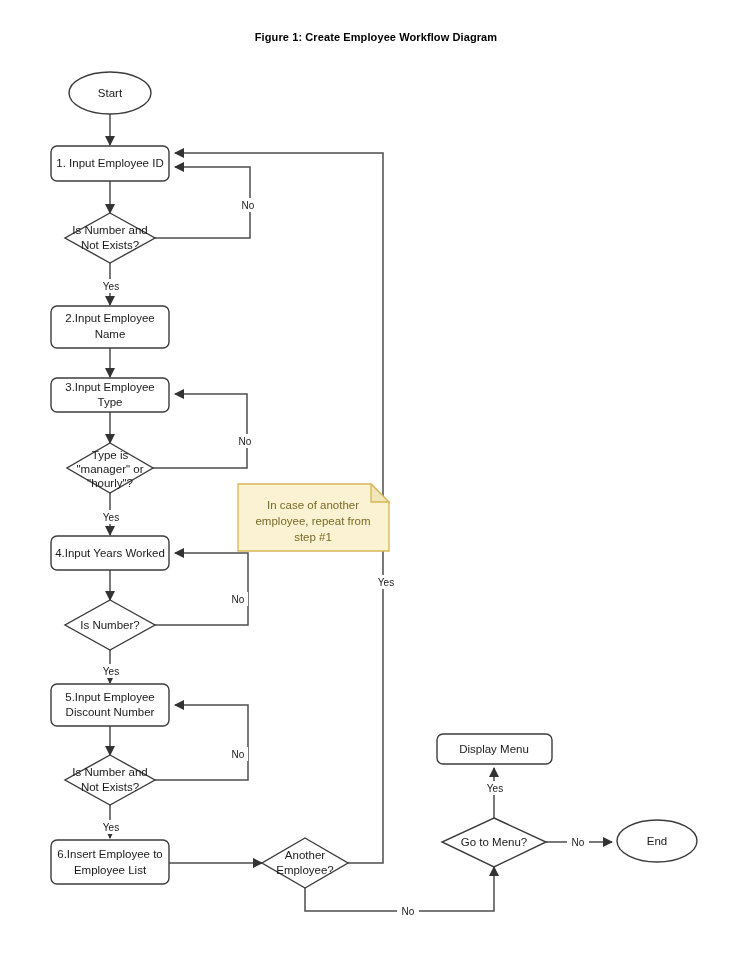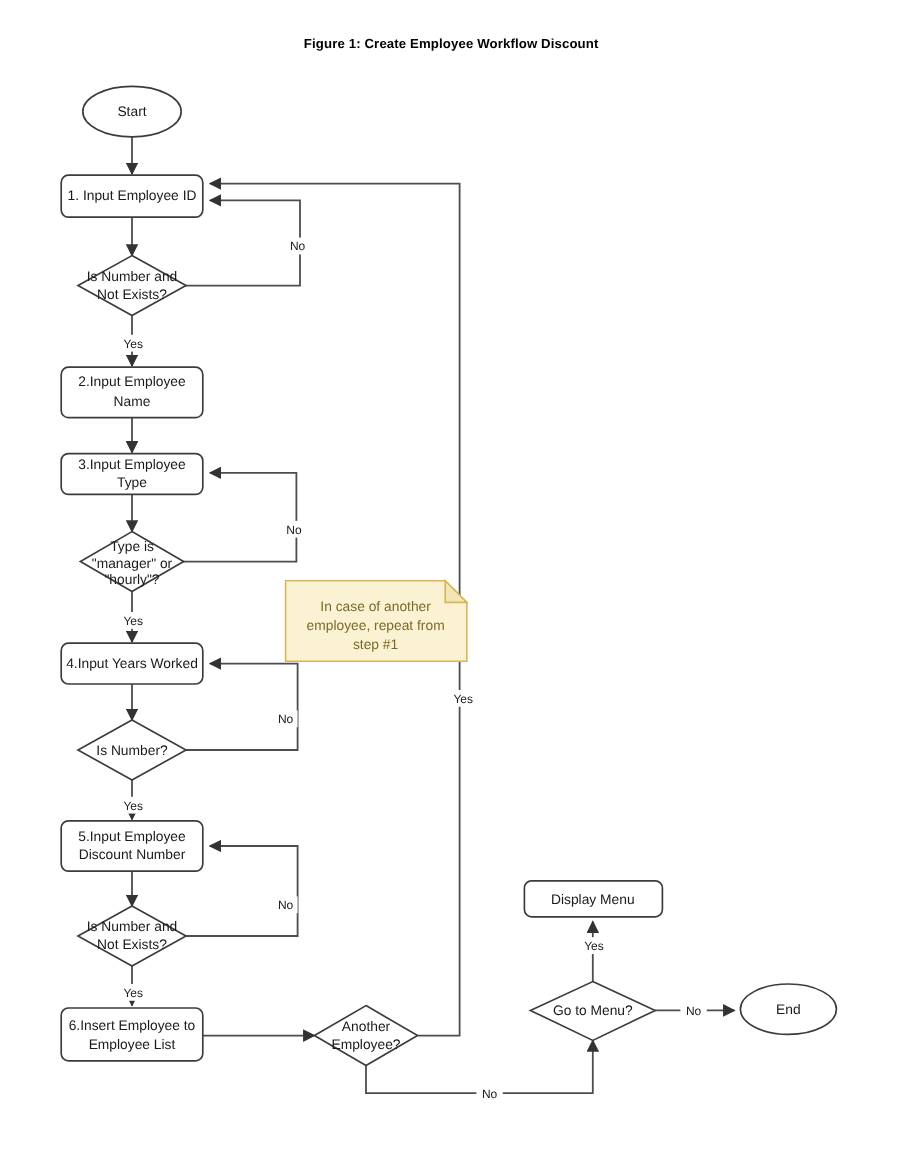--- a/index.html
+++ b/index.html
@@ -72,21 +72,21 @@
     text-anchor: middle;
     dominant-baseline: middle;
   }
   .label-bg {
     fill: #ffffff;
   }
 </style>
 </head>
 <body>
 
-<div id="figure-title">Figure 1: Create Employee Workflow Discount</div>
+<div id="figure-title">Figure 1: Create Employee Workflow Diagram</div>
 
 <svg id="flow-canvas" width="752" height="961" viewBox="0 0 752 961">
 
   <defs>
     <marker id="arrow" viewBox="0 0 10 10" refX="9" refY="5" markerWidth="7" markerHeight="7" orient="auto-start-reverse">
       <path d="M 0 0 L 10 5 L 0 10 z" fill="#333333"></path>
     </marker>
   </defs>
 
   <path class="edge" d="M 110 113 L 110 145" marker-end="url(#arrow)"></path>

